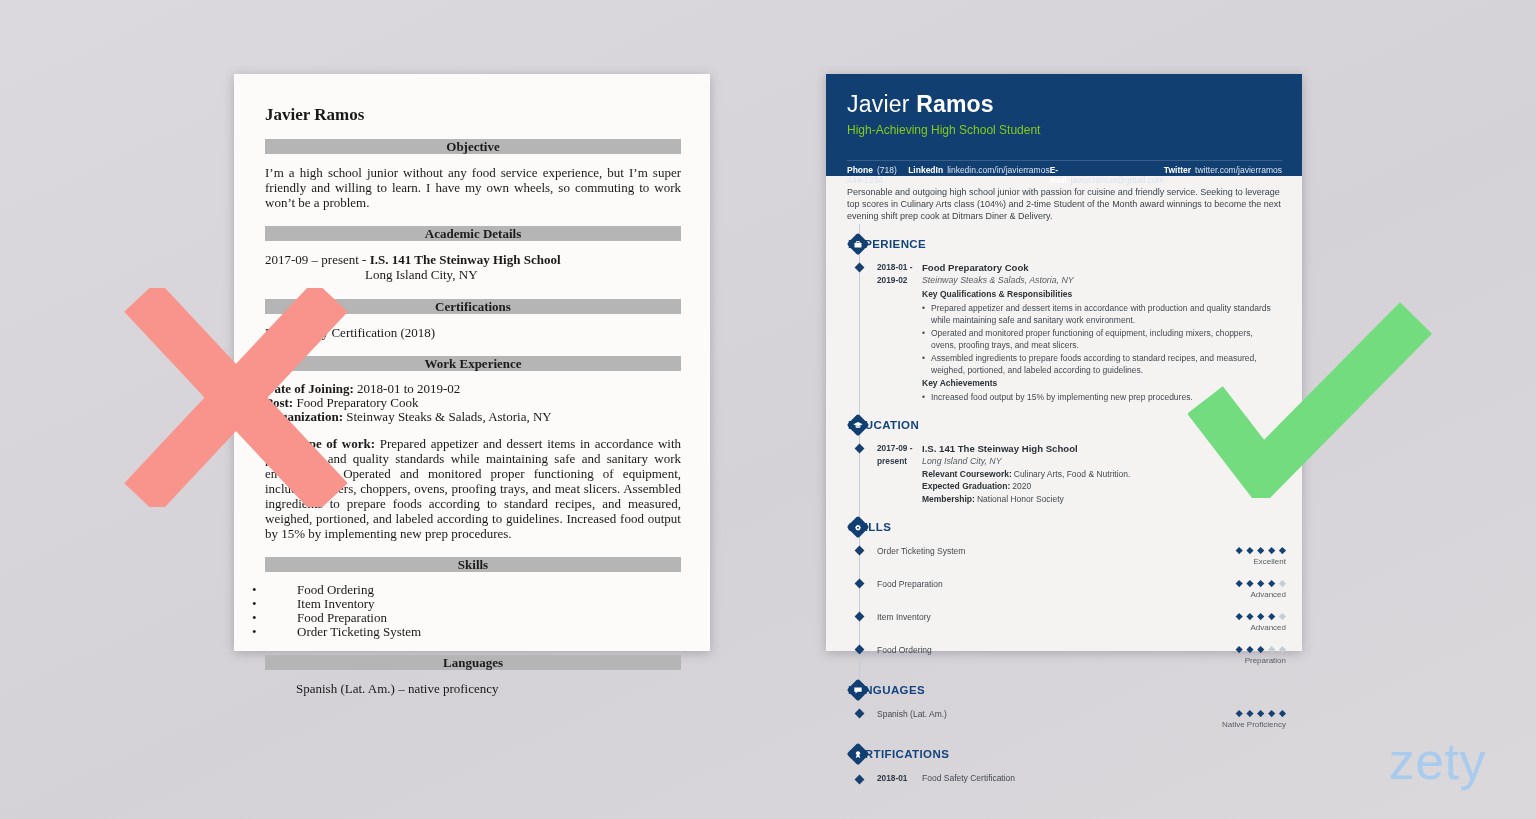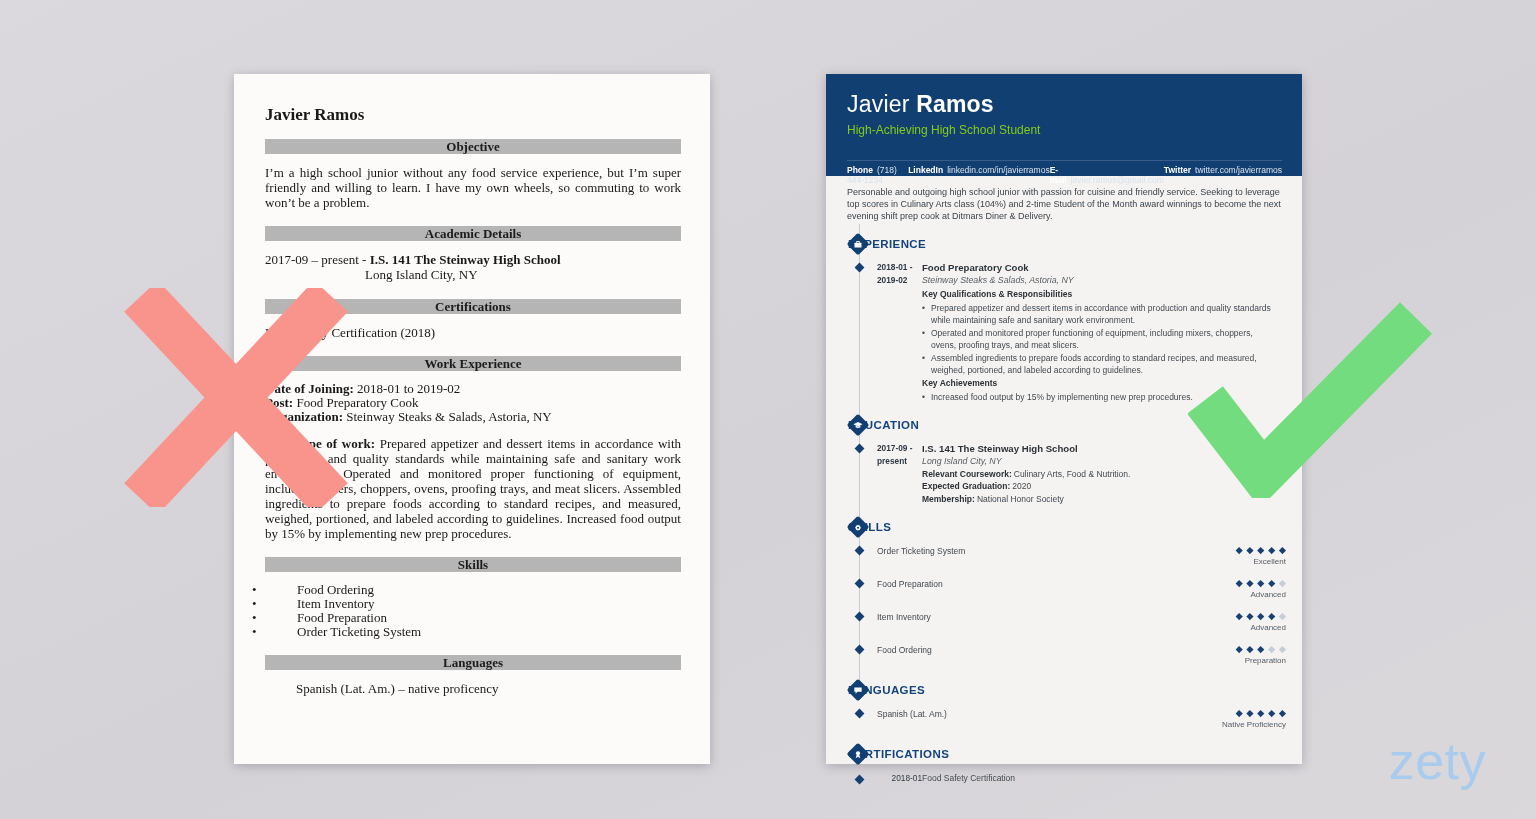--- a/index.html
+++ b/index.html
@@ -2,21 +2,21 @@
 <html><head>
 <meta charset="utf-8">
 <style>
   * { margin:0; padding:0; box-sizing:border-box; }
   html,body { width:1536px; height:819px; overflow:hidden; }
   body { font-family:"Liberation Sans", sans-serif; }
   .stage {
     position:relative; width:1536px; height:819px;
     background:linear-gradient(155deg,#dcd9de 0%,#d5d2d7 55%,#dad8db 100%);
   }
-  .paper { position:absolute; top:74px; width:476px; height:690px; box-shadow:0 2px 10px rgba(50,50,70,.28); }
+  .paper { position:absolute; top:74px; width:476px; height:577px; box-shadow:0 2px 10px rgba(50,50,70,.28); }
 
   
   .l-paper {
     left:234px; background:#fcfbfa; padding:33px 29px 0 31px;
     font-family:"Liberation Serif", serif; color:#191919; font-size:13px; line-height:15px;
   }
   .l-name { font-size:17px; font-weight:700; margin-bottom:17px; }
   .l-contact-line { line-height:17px; }
   .l-bar {
     background:#b5b5b5; color:#1c1c1c; font-weight:700; text-align:center;
@@ -65,21 +65,21 @@
 
   .skill-row { position:relative; padding-left:51px; padding-right:16px; display:flex; justify-content:space-between; margin-top:8px; min-height:25px; }
   .skill-name { font-size:8.5px; padding-top:2px; }
   .skill-rate { text-align:right; }
   .gems { font-family:"DejaVu Sans", sans-serif; font-size:9.5px; line-height:11px; }
   .gems span { margin-left:3.5px; color:#c7ccd5; }
   .gems span.on { color:#174173; }
   .skill-level { font-size:8px; color:#575d63; margin-top:2px; }
 
   .cert-row { position:relative; padding-left:51px; display:flex; margin-top:10px; }
-  .cert-date { flex:0 0 45px; font-weight:400; color:#2e3a46; font-size:8.3px;text-align:right; }
+  .cert-date { flex:0 0 45px; font-weight:700; color:#2e3a46; font-size:8.3px; }
   .cert-name { flex:1; }
 
   
   .x-mark { position:absolute; left:123px; top:288px; }
   .check-mark { position:absolute; left:1188px; top:298px; }
   .zety { position:absolute; right:50px; bottom:28px; font-size:52px; color:#a8cbee; letter-spacing:.5px; }
 </style>
 </head>
 <body>
 

